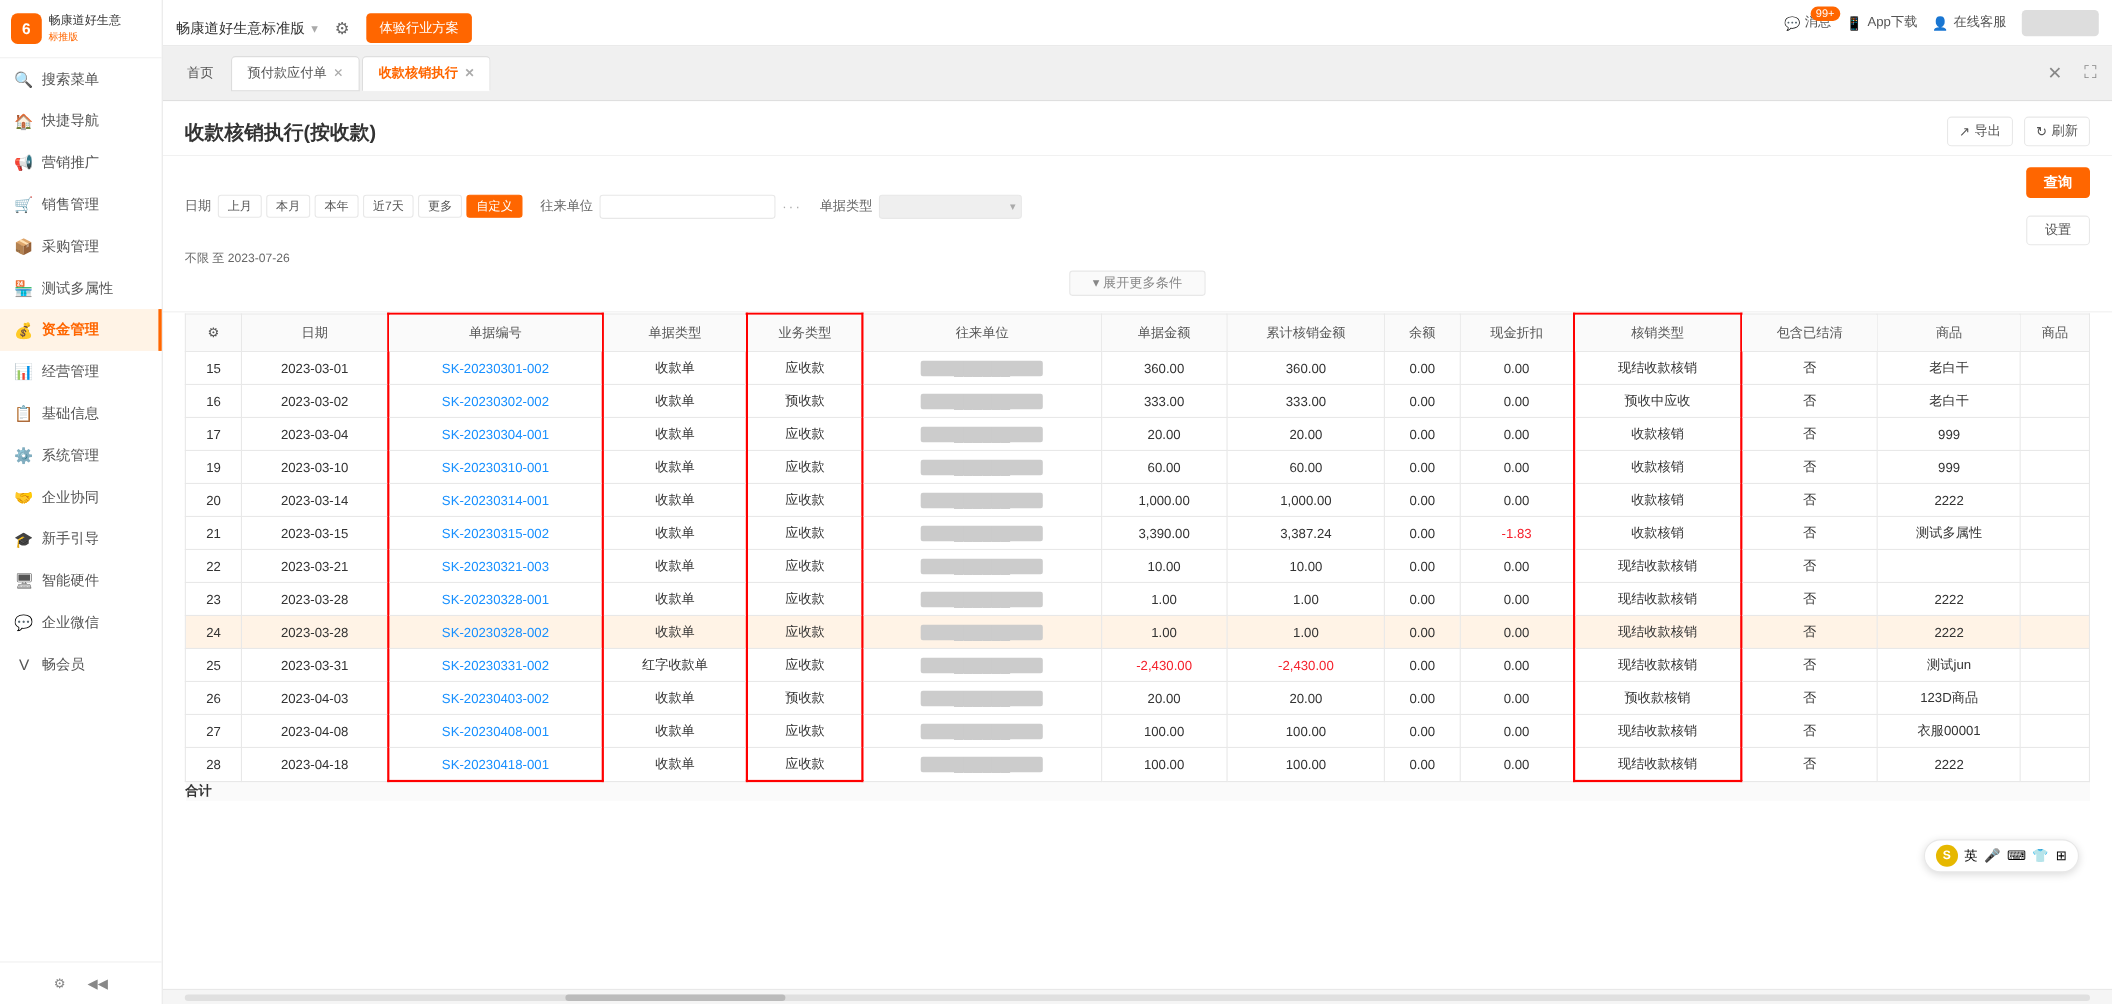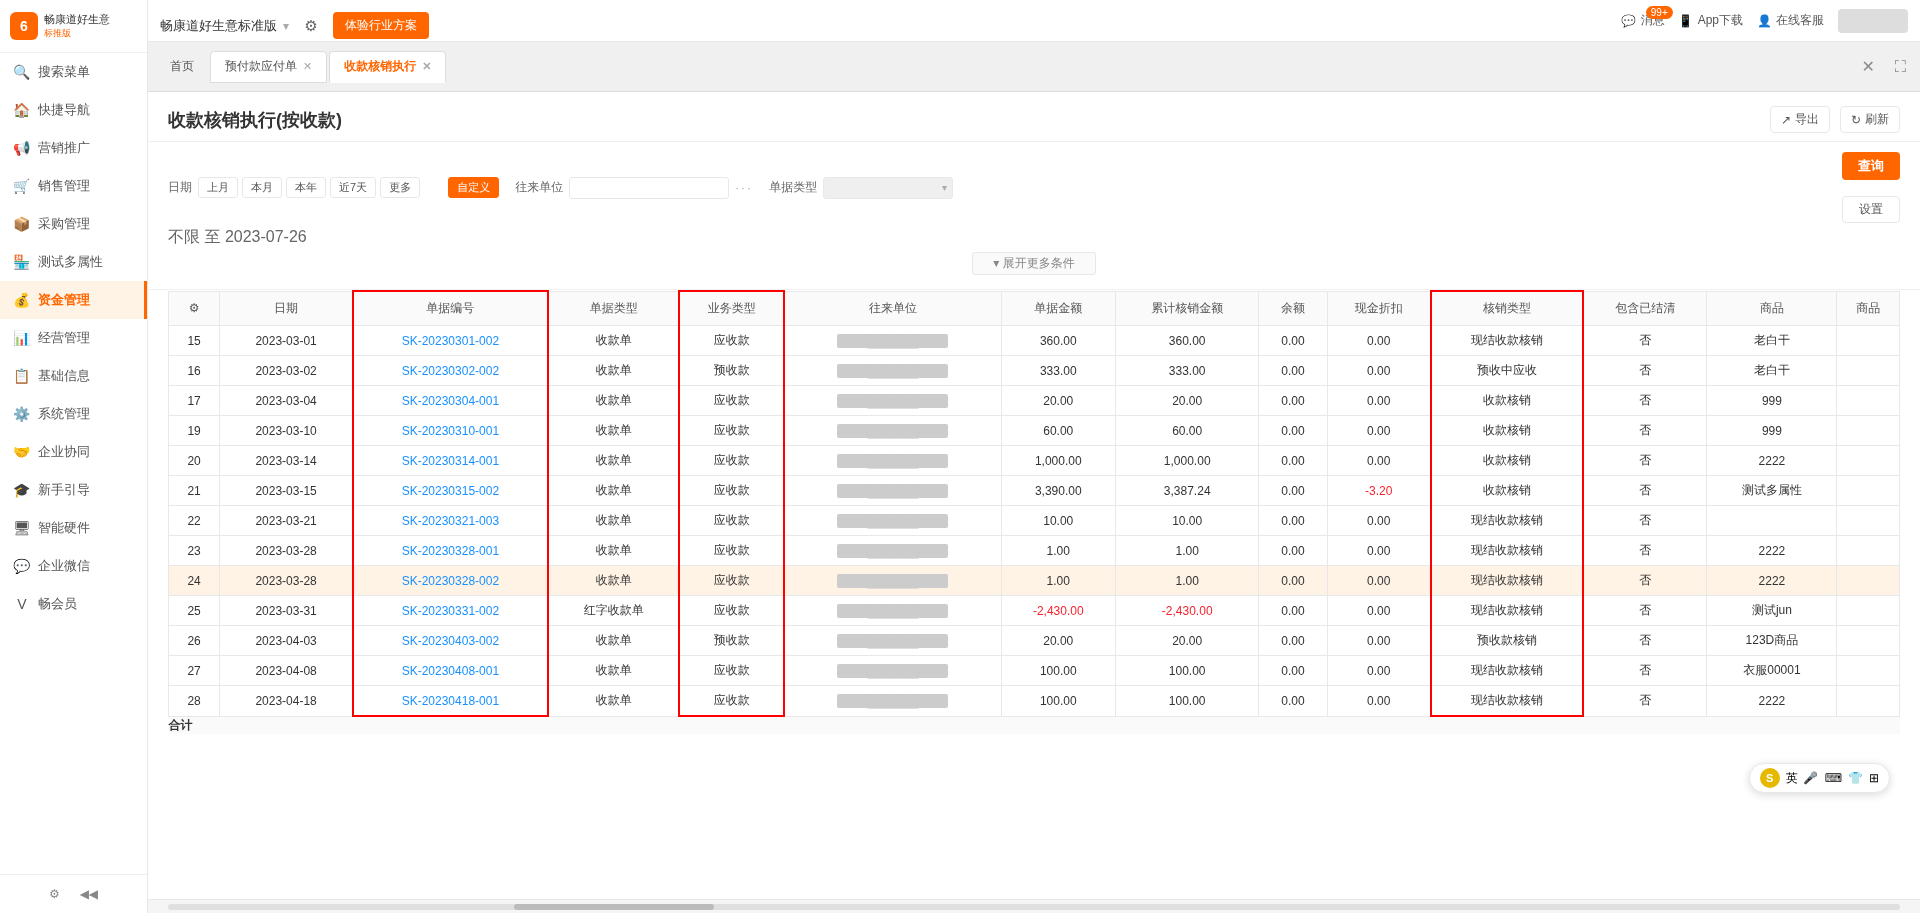--- a/index.html
+++ b/index.html
@@ -53,22 +53,22 @@
     .page-header-actions { display: flex; gap: 10px; align-items: center; }
     .header-action-btn { display: flex; align-items: center; gap: 4px; padding: 4px 10px; border: 1px solid #e8e8e8; border-radius: 4px; cursor: pointer; background: #fff; color: #555; font-size: 12px; }
 
     
     .filter-bar { padding: 10px 20px; background: #fff; border-bottom: 1px solid #f0f0f0; }
     .filter-row { display: flex; align-items: center; gap: 16px; flex-wrap: wrap; }
     .filter-item { display: flex; align-items: center; gap: 6px; }
     .filter-label { color: #666; font-size: 12px; white-space: nowrap; }
     .filter-date-btns { display: flex; gap: 4px; }
     .date-btn { padding: 2px 8px; border: 1px solid #e8e8e8; border-radius: 3px; cursor: pointer; background: #fff; color: #555; font-size: 11px; }
-    .date-btn.active { background: #f60; color: white; border-color: #f60; margin-left: 24px; }
-    .filter-date-range { color: #666; font-size: 16px; text-align: right; }
+    .date-btn.active { background: #f60; color: white; border-color: #f60; }
+    .filter-date-range { color: #666; font-size: 11px; text-align: right; }
     .filter-input { border: 1px solid #e8e8e8; border-radius: 3px; padding: 3px 8px; font-size: 12px; width: 160px; color: #555; }
     .filter-select-box { border: 1px solid #e8e8e8; border-radius: 3px; padding: 3px 24px 3px 8px; font-size: 12px; min-width: 130px; appearance: none; color: #555; position: relative; }
     .select-wrapper { position: relative; display: inline-flex; align-items: center; }
     .select-wrapper::after { content: '▾'; position: absolute; right: 6px; color: #aaa; pointer-events: none; font-size: 10px; }
     .query-btn { background: #f60; color: white; border: none; padding: 5px 16px; border-radius: 4px; cursor: pointer; font-size: 13px; font-weight: bold; }
     .set-btn { background: #fff; color: #555; border: 1px solid #e8e8e8; padding: 4px 12px; border-radius: 4px; cursor: pointer; font-size: 12px; }
     .filter-dots { color: #aaa; letter-spacing: 2px; cursor: pointer; }
     .expand-bar { text-align: center; padding: 4px; }
     .expand-btn { color: #888; font-size: 12px; cursor: pointer; border: 1px solid #e8e8e8; padding: 2px 20px; border-radius: 3px; background: #fafafa; }
 
@@ -384,21 +384,21 @@
             <tr>
       <td>21</td>
       <td>2023-03-15</td>
       <td style="border-left: 2px solid red; border-right: 2px solid red;"><a class="link-text">SK-20230315-002</a></td>
       <td>收款单</td>
       <td style="border-left: 2px solid red; border-right: 2px solid red;">应收款</td>
       <td><span style="background:#ccc; color:#ccc; border-radius:2px; padding:0 30px;">██████</span></td>
       <td class="">3,390.00</td>
       <td class="">3,387.24</td>
       <td>0.00</td>
-      <td class="neg-value">-3.20</td>
+      <td class="neg-value">-1.83</td>
       <td style="border-left: 2px solid red; border-right: 2px solid red;">收款核销</td>
       <td>否</td>
       <td>测试多属性</td>
       <td></td>
     </tr>
             <tr>
       <td>22</td>
       <td>2023-03-21</td>
       <td style="border-left: 2px solid red; border-right: 2px solid red;"><a class="link-text">SK-20230321-003</a></td>
       <td>收款单</td>

